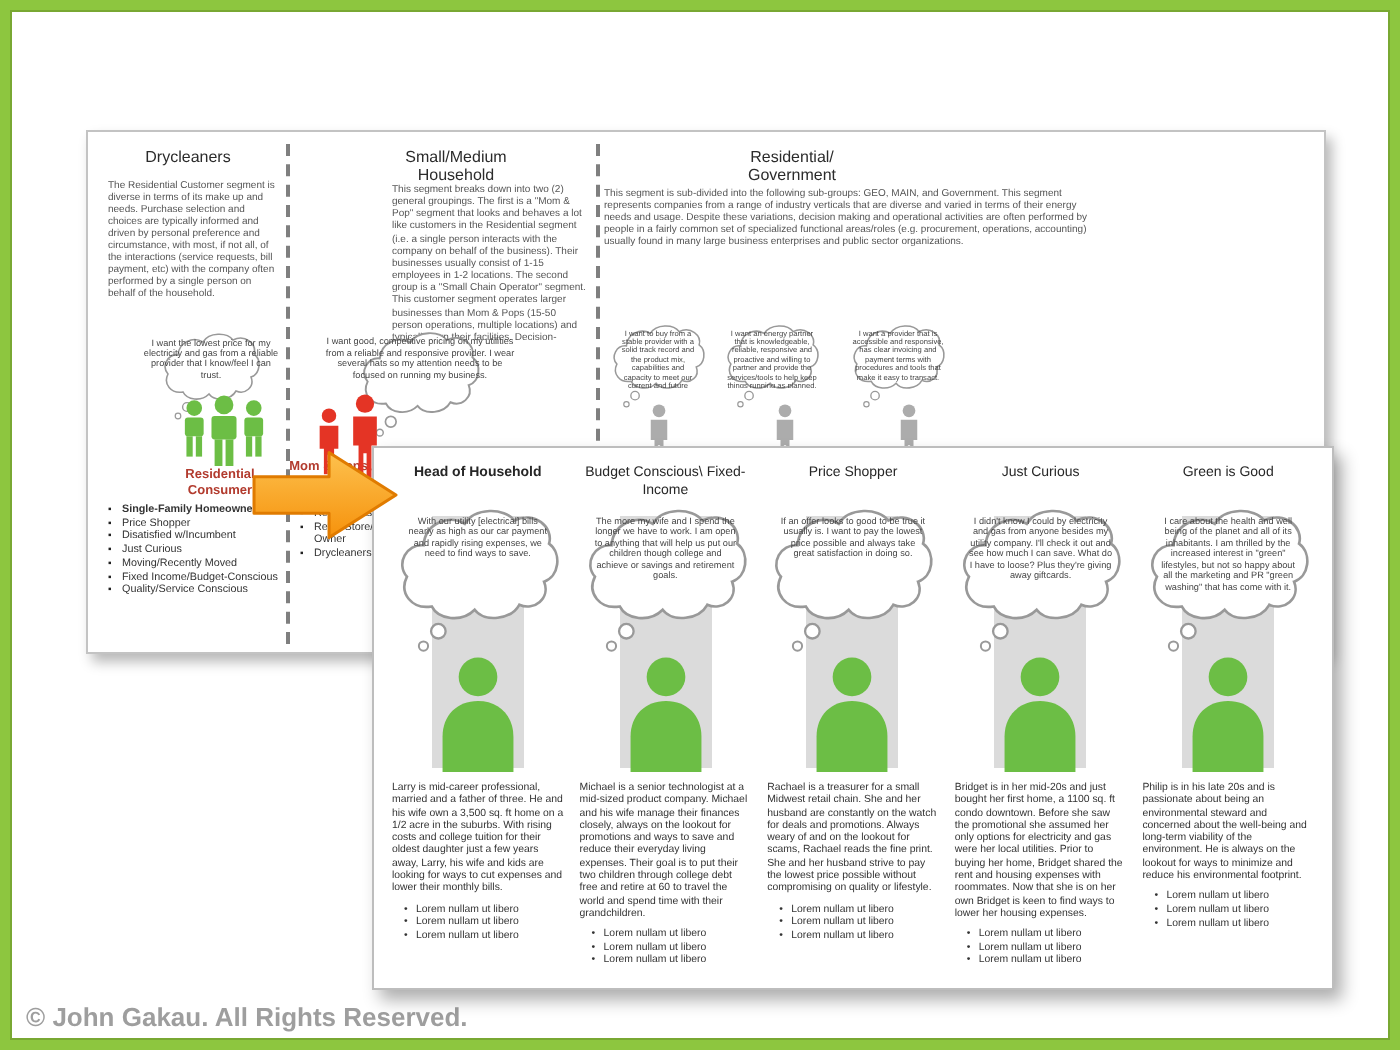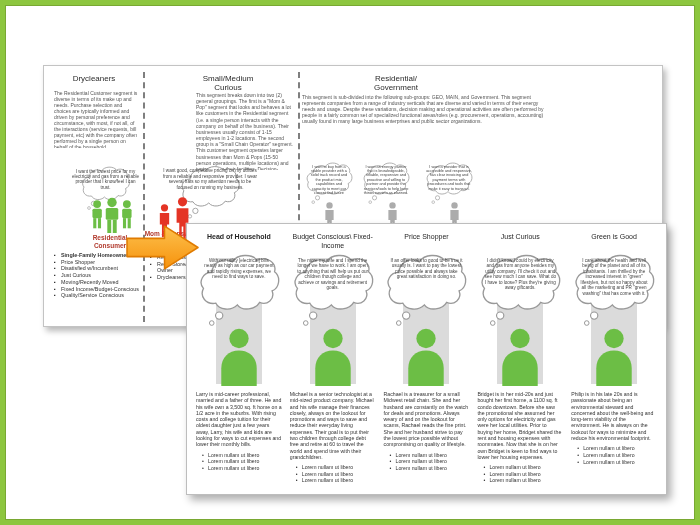--- a/index.html
+++ b/index.html
@@ -123,21 +123,21 @@
     <ul class="seg-bullets" style="left:10px; top:186px; width:90px">
       <li class="bold">Single-Family Homeowner</li>
       <li>Price Shopper</li>
       <li>Disatisfied w/Incumbent</li>
       <li>Just Curious</li>
       <li>Moving/Recently Moved</li>
       <li>Fixed Income/Budget-Conscious</li>
       <li>Quality/Service Conscious</li>
     </ul>
 
-    <div class="seg-title" style="left:144px; top:8px; width:80px">Small/Medium Curious</div>
+    <div class="seg-title" style="left:144px; top:8px; width:80px">Small/Medium Household</div>
     <div class="seg-para" style="left:152px; top:26px; width:97px; height:78px; line-height:6.15px">This segment breaks down into two (2) general groupings. The first is a "Mom &amp; Pop" segment that looks and behaves a lot like customers in the Residential segment (i.e. a single person interacts with the company on behalf of the business). Their businesses usually consist of 1-15 employees in 1-2 locations. The second group is a "Small Chain Operator" segment. This customer segment operates larger businesses than Mom &amp; Pops (15-50 person operations, multiple locations) and typically own their facilities. Decision-making and operational tasks (evaluating vendors, negotiating contracts, scheduling service requests, managing accounts/paying invoices) typically being performed by different people working in more specialized roles. This looks a lot like customers in the Commercial/Government segment, but probably less specialized and on a smaller scale.</div>
     <div class="bubble" style="left:108px; top:98px; width:116px; height:56px">
       <svg>
           <use href="#cloud"></use>
         </svg>
       <div class="btxt">I want good, competitive pricing on my utilities from a reliable and responsive provider. I wear several hats so my attention needs to be focused on running my business.</div>
     </div>
     <div class="persona-label" style="left:100px; top:164px; width:58px">Mom &amp; Pops\ Sole Proprietor</div>
     <ul class="seg-bullets" style="left:106px; top:188px; width:60px">
       <li>Restaurants</li>
@@ -323,13 +323,14 @@
       <div class="p-desc">Philip is in his late 20s and is passionate about being an environmental steward and concerned about the well-being and long-term viability of the environment. He is always on the lookout for ways to minimize and reduce his environmental footprint.</div>
       <ul class="p-bullets">
         <li>Lorem nullam ut libero</li>
         <li>Lorem nullam ut libero</li>
         <li>Lorem nullam ut libero</li>
       </ul>
     </div>
 
   </div>
 
+  <div class="copyright">© John Gakau. All Rights Reserved.</div>
 </div>
 
 </body></html>

